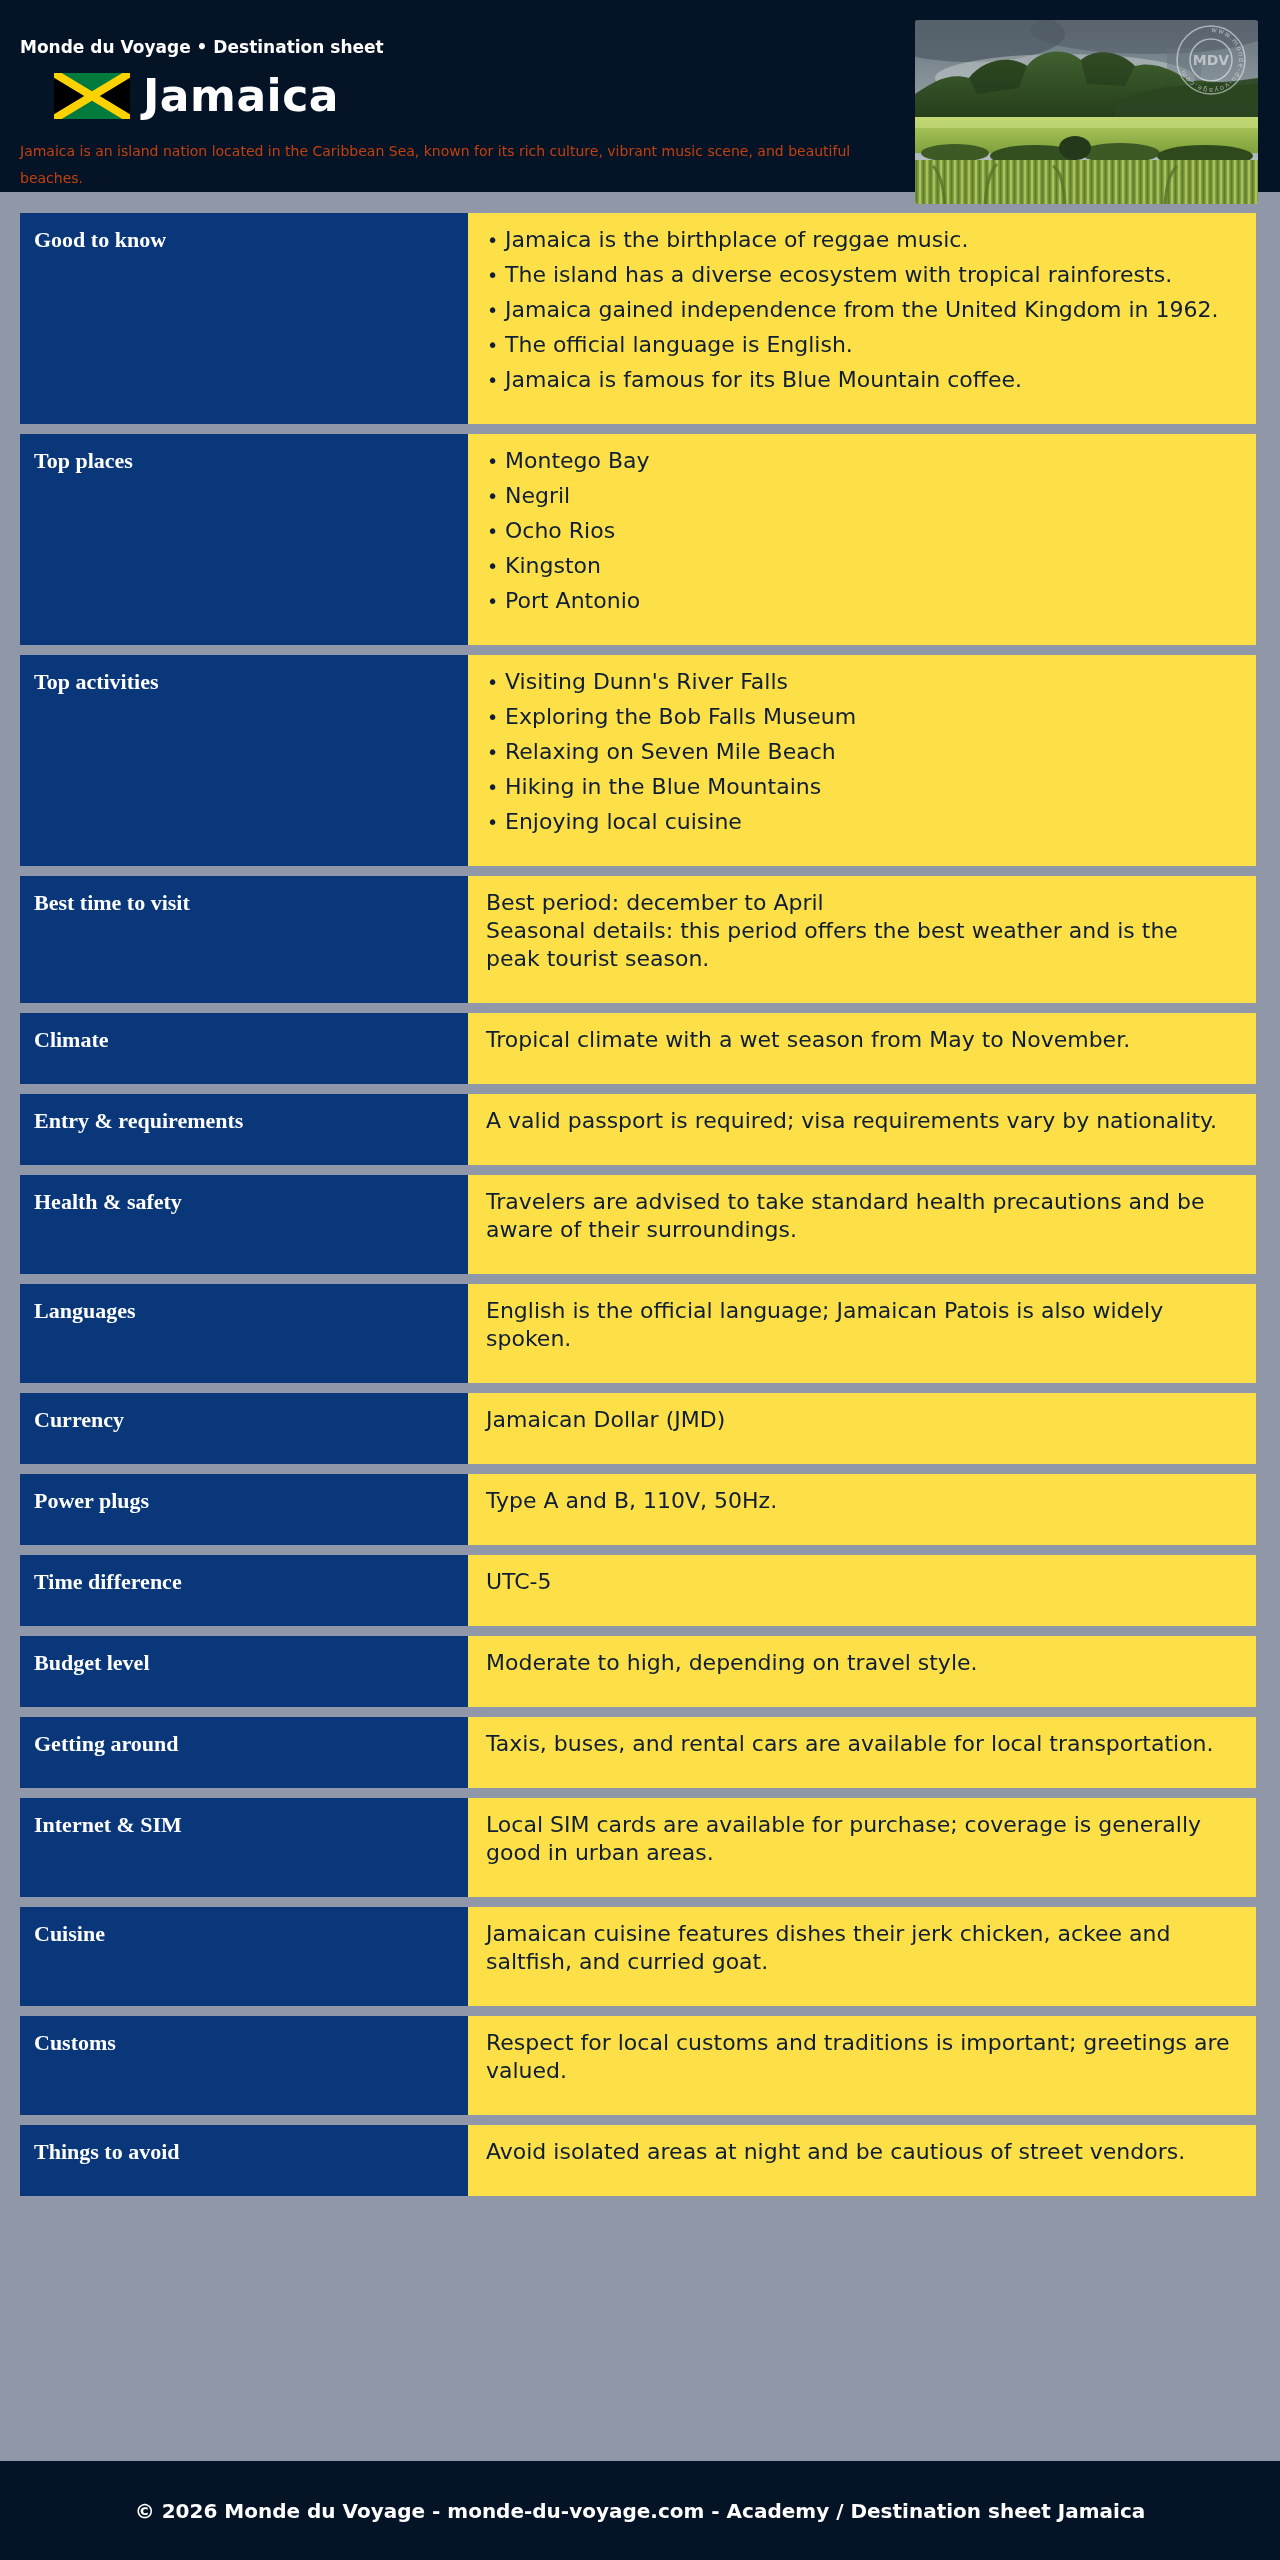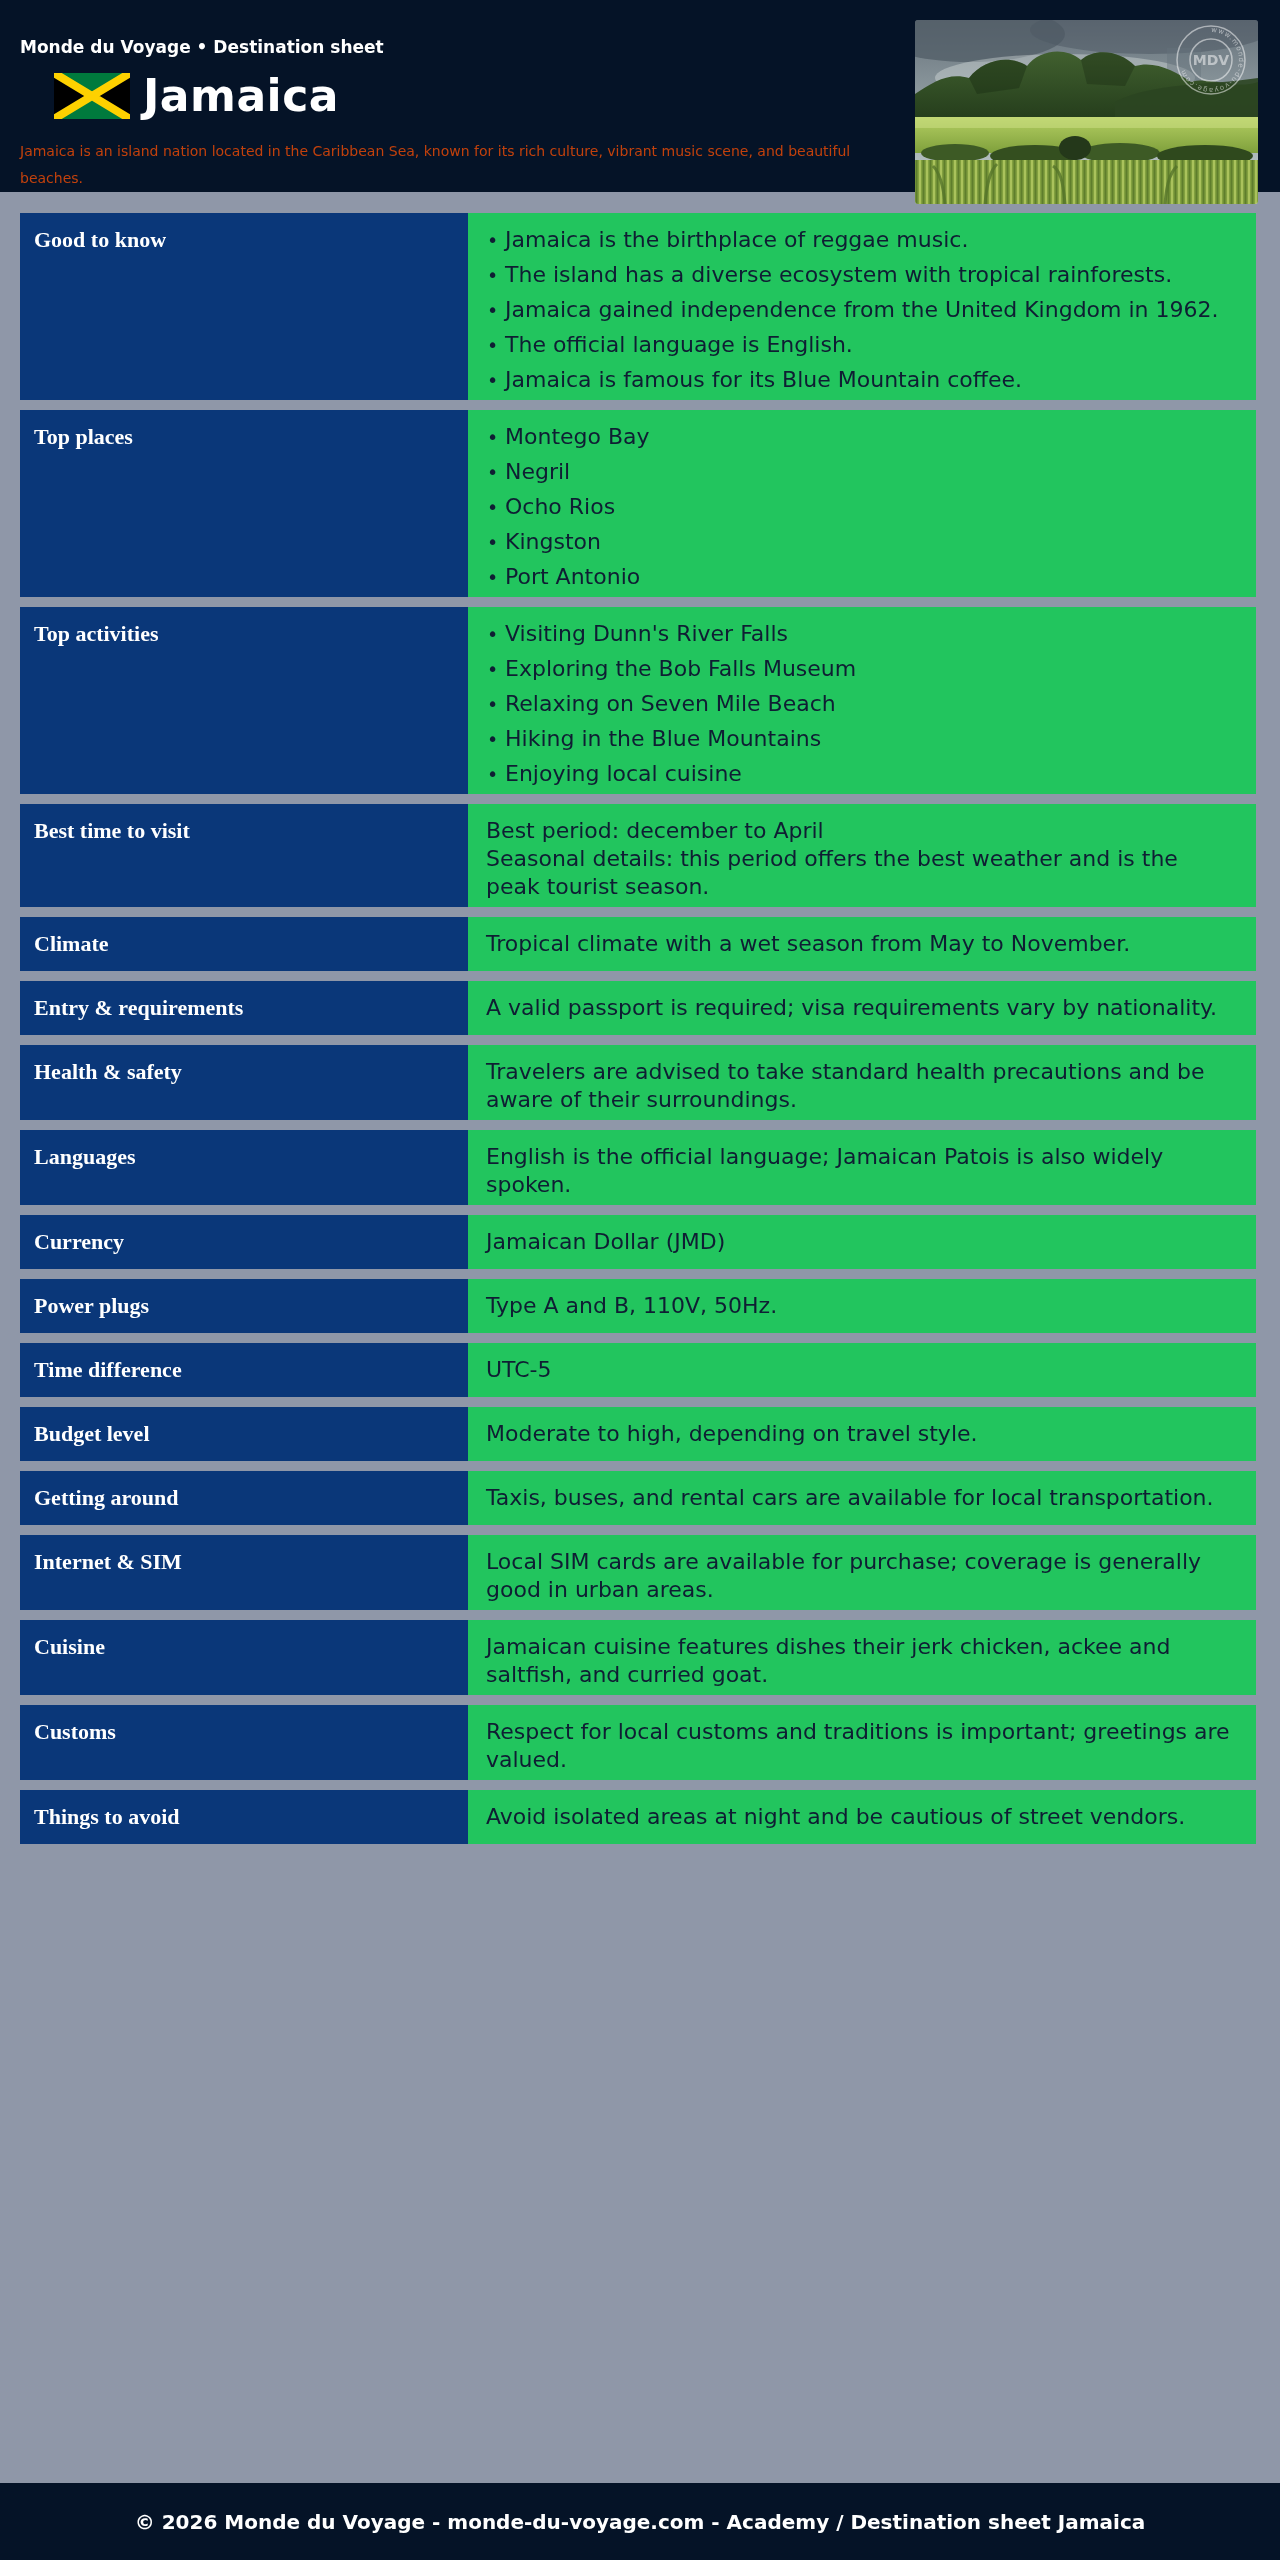--- a/index.html
+++ b/index.html
@@ -82,25 +82,25 @@
     background: #0a3779;
     color: #ffffff;
     font-size: 22px;
     font-weight: bold;
     line-height: 28px;
     padding: 13px 14px 13px 14px;
     font-family: Liberation Serif, serif;
   }
   .row-content {
     flex: 1 1 auto;
-    background: #22c55e;
+    background: #fde047;
     color: #0f1e33;
     font-size: 22px;
     line-height: 28px;
-    padding: 13px 20px 6px 18px;
+    padding: 13px 20px 30px 18px;
   }
   .bullets { list-style: none; }
   .bullets li {
     position: relative;
     padding-left: 19px;
   }
   .bullets li:not(:last-child) { margin-bottom: 7px; }
   .bullets li::before {
     content: "\2022";
     position: absolute;
@@ -109,21 +109,21 @@
     font-size: 19px;
     color: #0f1e33;
   }
 
   
   .footer {
     position: absolute;
     left: 0;
     bottom: 0;
     width: 1280px;
-    height: 77px;
+    height: 99px;
     background: #051327;
     display: flex;
     align-items: center;
     justify-content: center;
   }
   .footer-text {
     color: #ffffff;
     font-size: 20px;
     font-weight: bold;
   }

